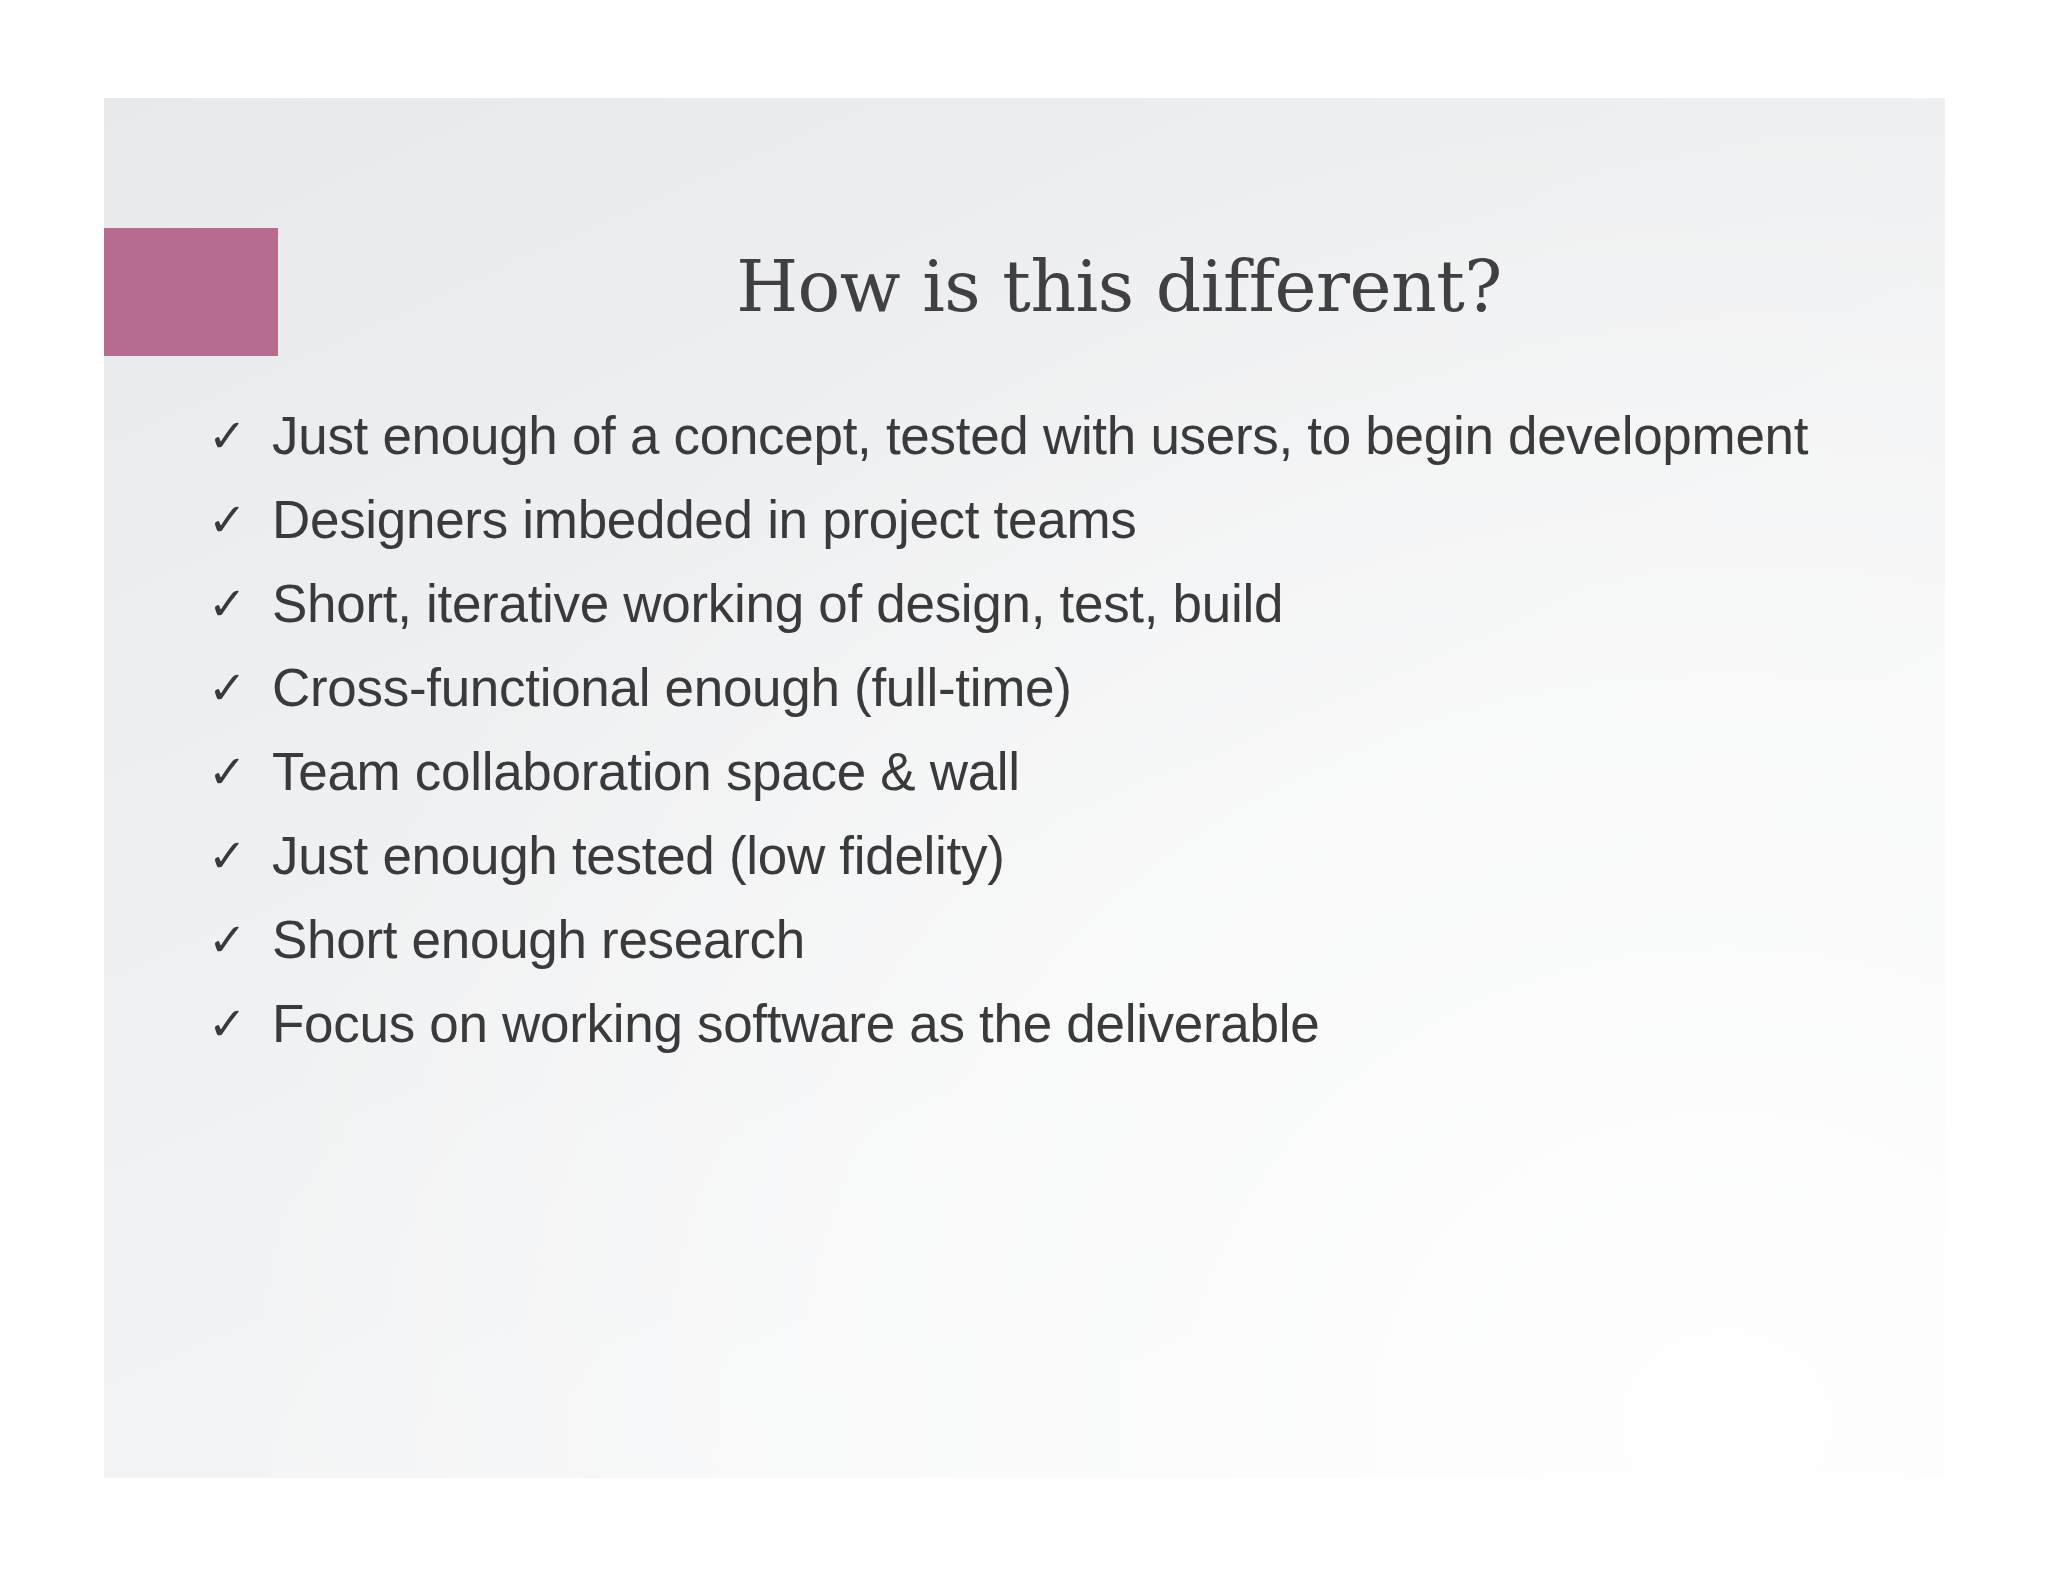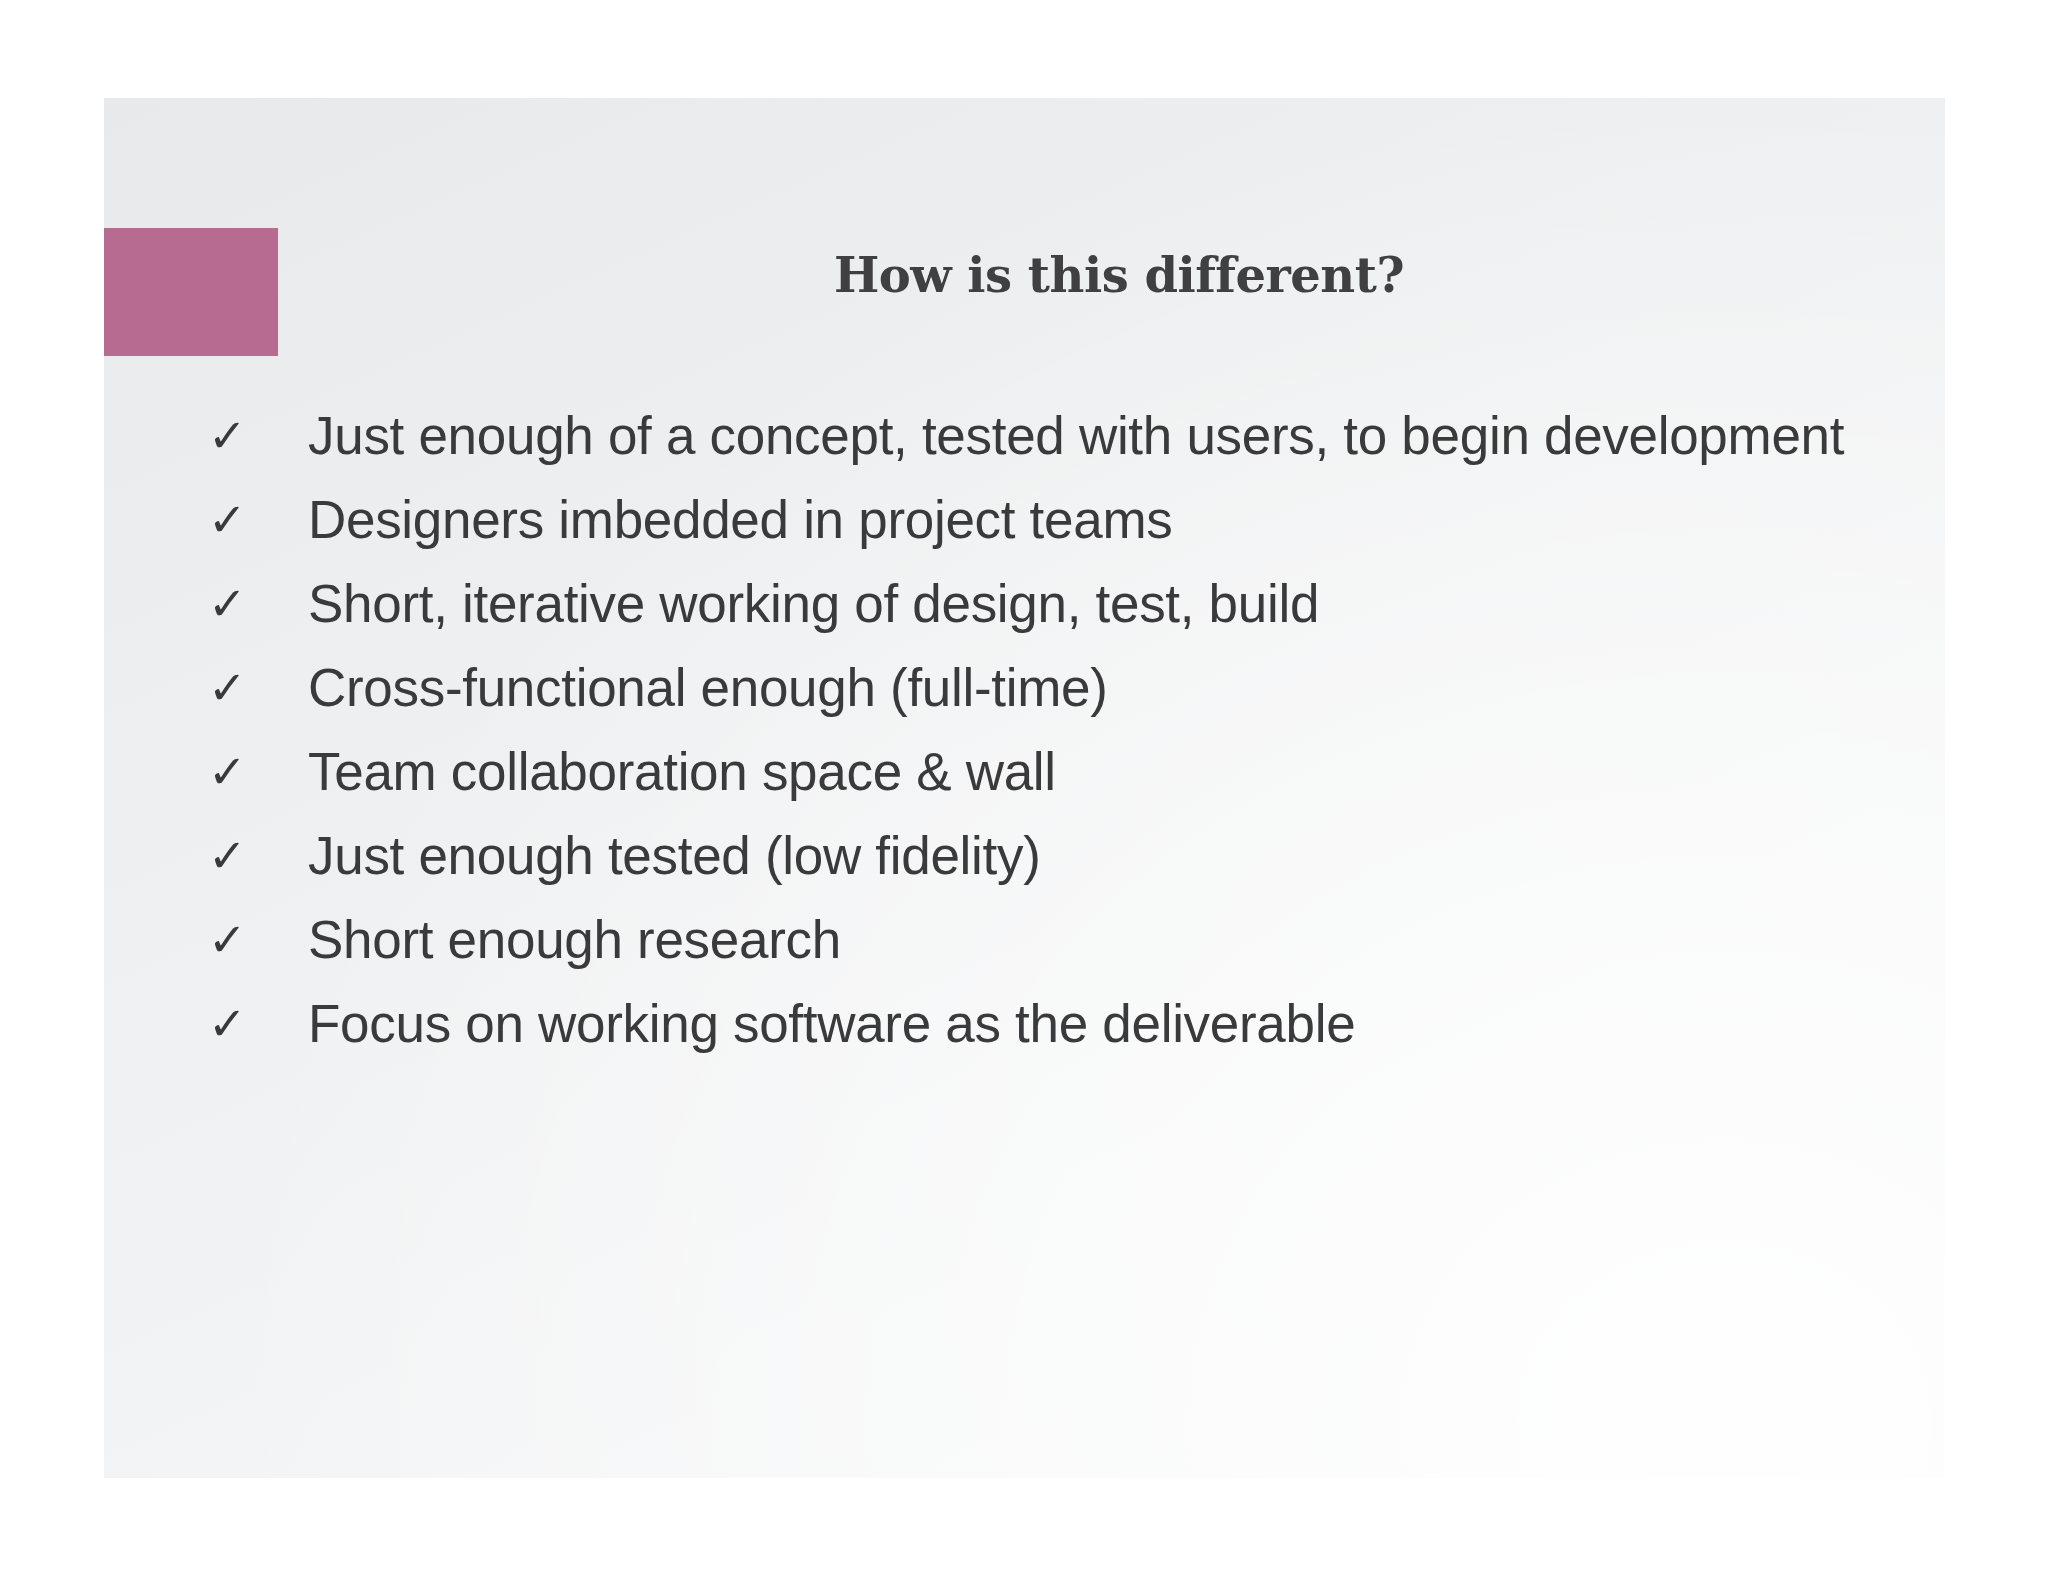--- a/index.html
+++ b/index.html
@@ -45,22 +45,22 @@
   }
 
   
   #slide-title {
     position: absolute;
     left: 230px;
     top: 152px;
     width: 1570px;
     text-align: center;
     font-family: "DejaVu Serif", "Liberation Serif", serif;
-    font-size: 48px;
-    font-weight: 700;
+    font-size: 71px;
+    font-weight: 400;
     letter-spacing: -0.5px;
     color: #404043;
     line-height: 1.05;
     white-space: nowrap;
   }
 
   
   #bullet-list {
     position: absolute;
     left: 104px;
@@ -84,21 +84,20 @@
     font-weight: 400;
   }
   .bullet-text {
     flex: 1 1 auto;
     font-family: "Liberation Sans", sans-serif;
     font-size: 53px;
     font-weight: 400;
     line-height: 76px;
     color: #3a3a3c;
     letter-spacing: -0.3px;
-    margin-left: 36px;
   }
 </style>
 </head>
 <body>
 
 <div id="slide-canvas">
 
   <div id="accent-block"></div>
 
   <div id="slide-title">How is this different?</div>

